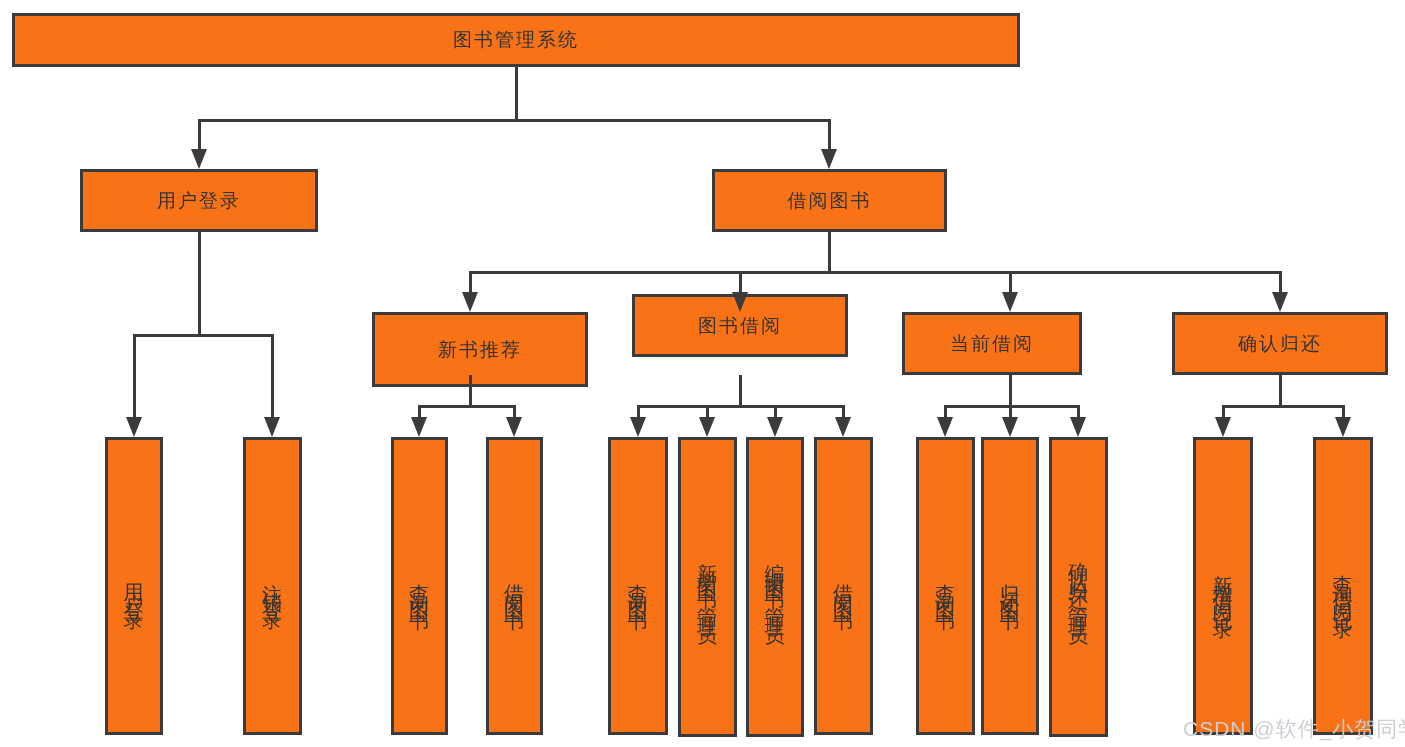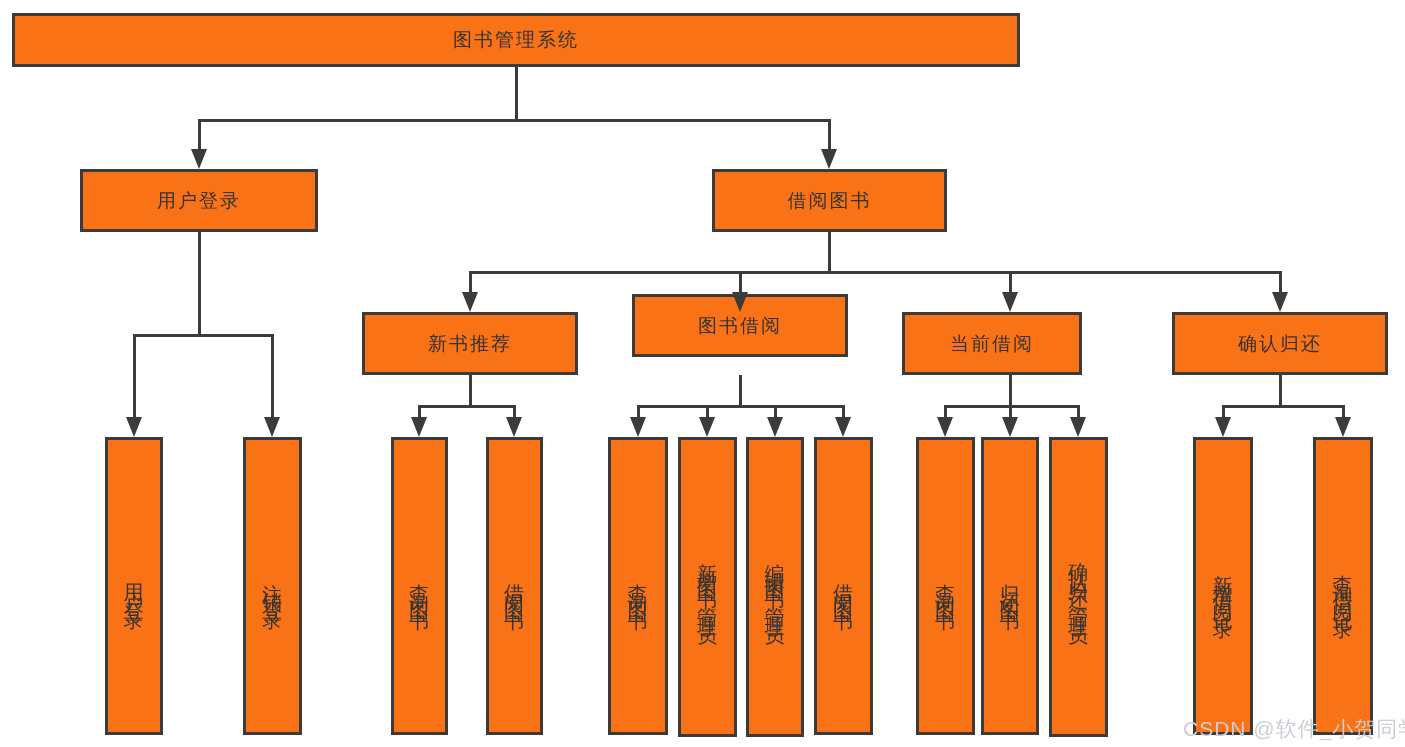--- a/index.html
+++ b/index.html
@@ -45,21 +45,21 @@
     <span>图书管理系统</span>
   </div>
 
   <div class="node h" style="left:80px;top:169px;width:238px;height:63px">
     <span>用户登录</span>
   </div>
   <div class="node h" style="left:712px;top:169px;width:235px;height:63px">
     <span>借阅图书</span>
   </div>
 
-  <div class="node h" style="left:362px;top:312px;width:216px;height:63px">
+  <div class="node h" style="left:372px;top:312px;width:216px;height:75px">
     <span>新书推荐</span>
   </div>
   <div class="node h" style="left:632px;top:294px;width:216px;height:63px">
     <span>图书借阅</span>
   </div>
   <div class="node h" style="left:902px;top:312px;width:180px;height:63px">
     <span>当前借阅</span>
   </div>
   <div class="node h" style="left:1172px;top:312px;width:216px;height:63px">
     <span>确认归还</span>

